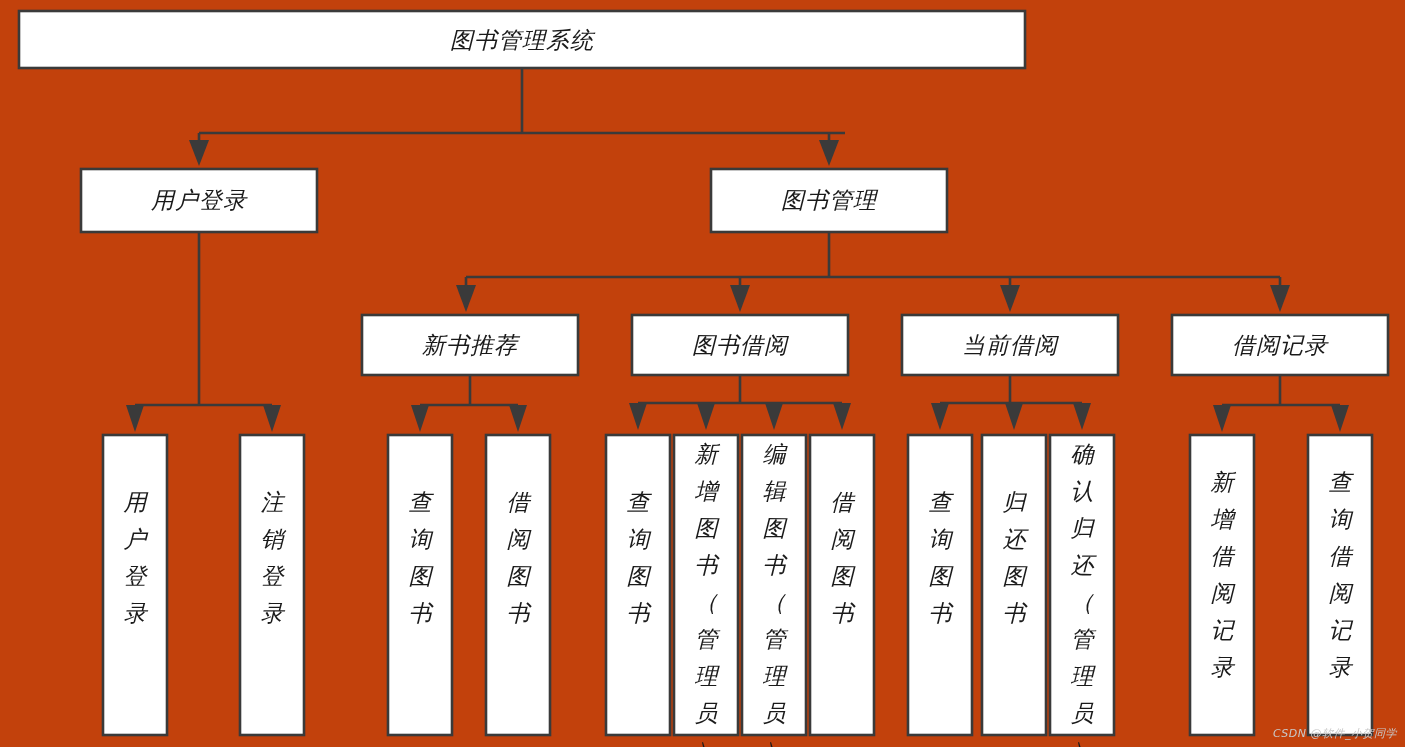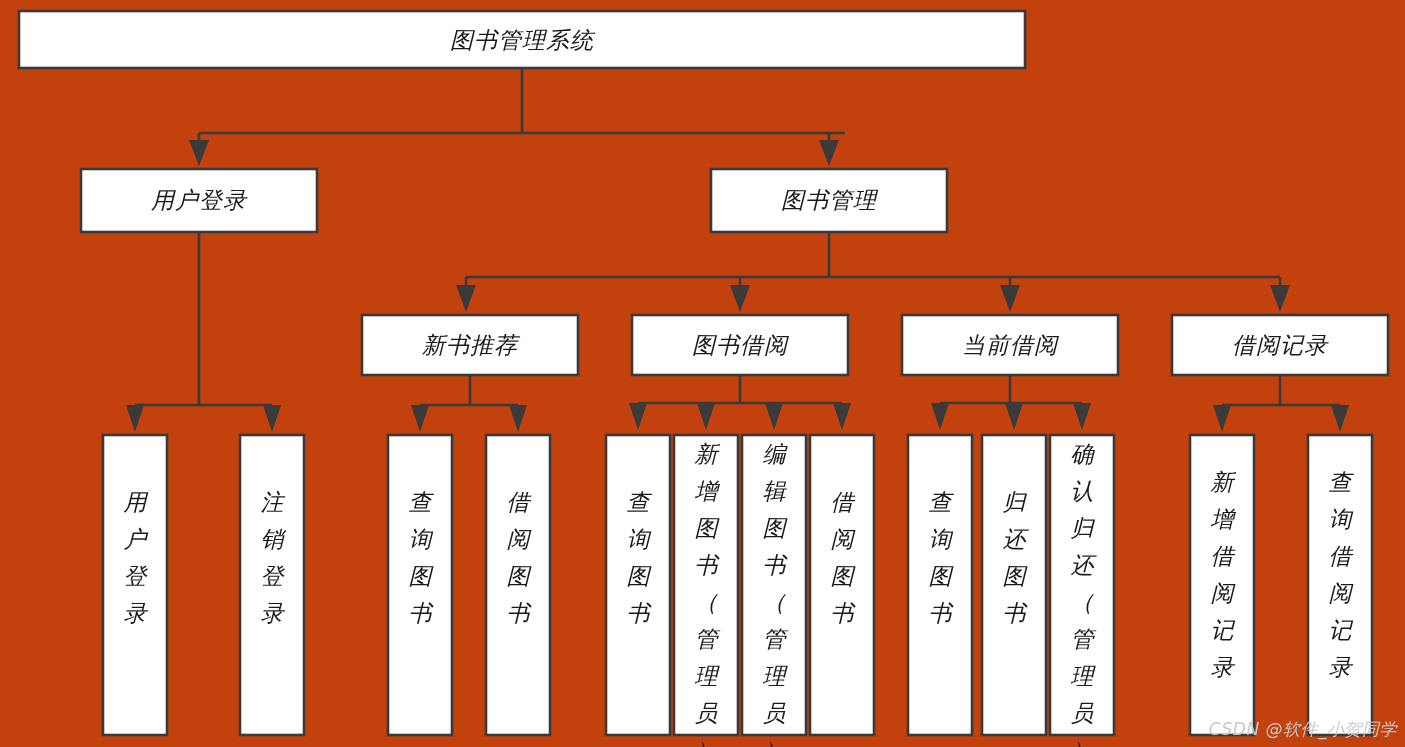--- a/index.html
+++ b/index.html
@@ -54,21 +54,21 @@
     font-size: 23px;
     fill: #1a1a1a;
     text-anchor: middle;
     letter-spacing: 0px;
   }
   .watermark {
     position: absolute;
     right: 8px;
     bottom: 6px;
     font-family: "DejaVu Sans", "Liberation Sans", sans-serif;
-    font-size: 17px;
+    font-size: 11px;
     color: #c9c9c9;
     white-space: nowrap;
     letter-spacing: 0.5px;
   }
 </style>
 </head>
 <body>
 
 <div id="canvas">
 

